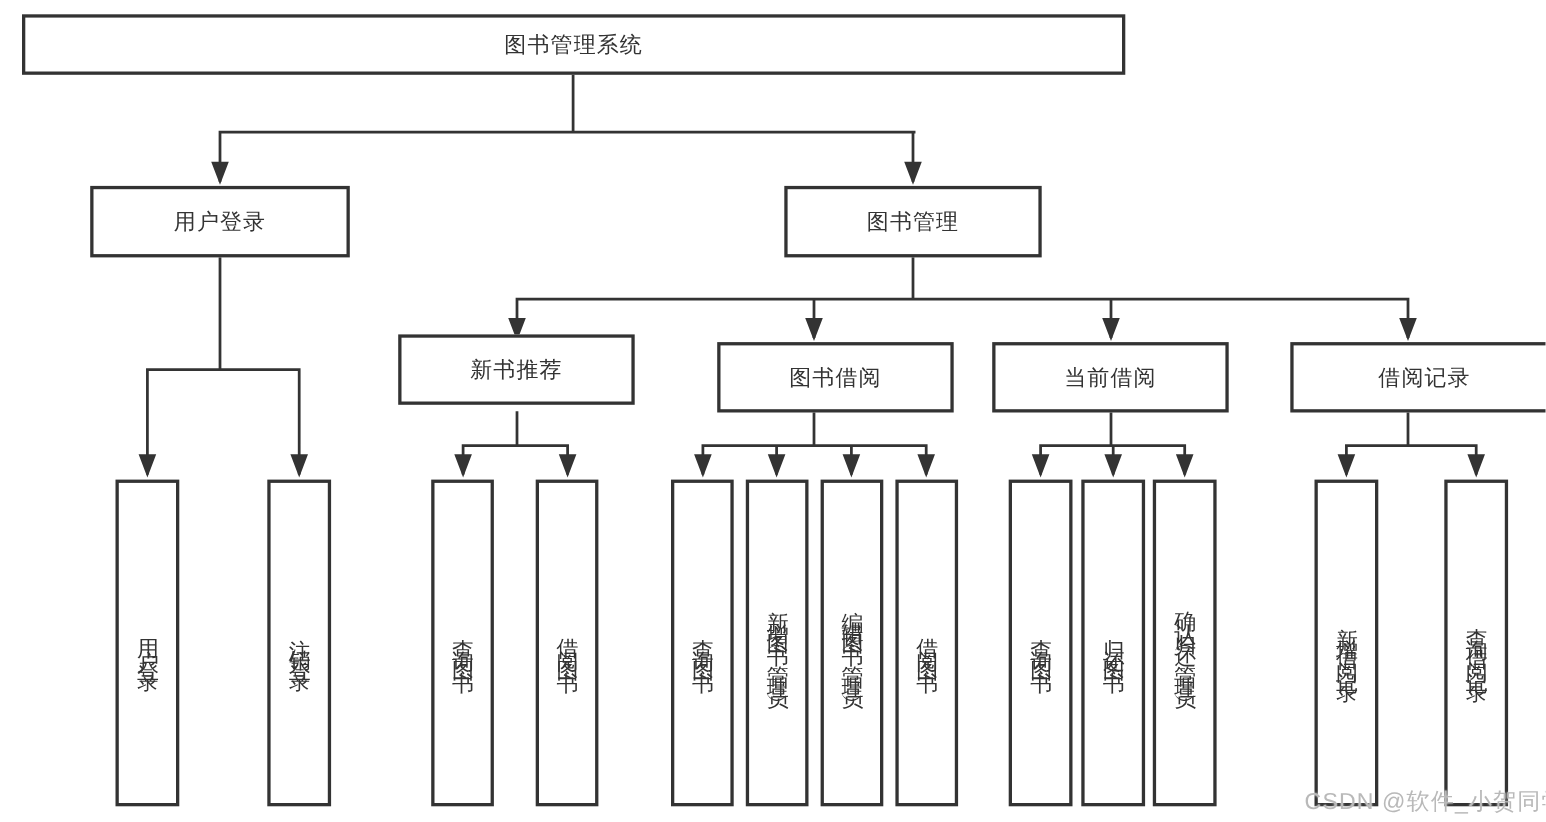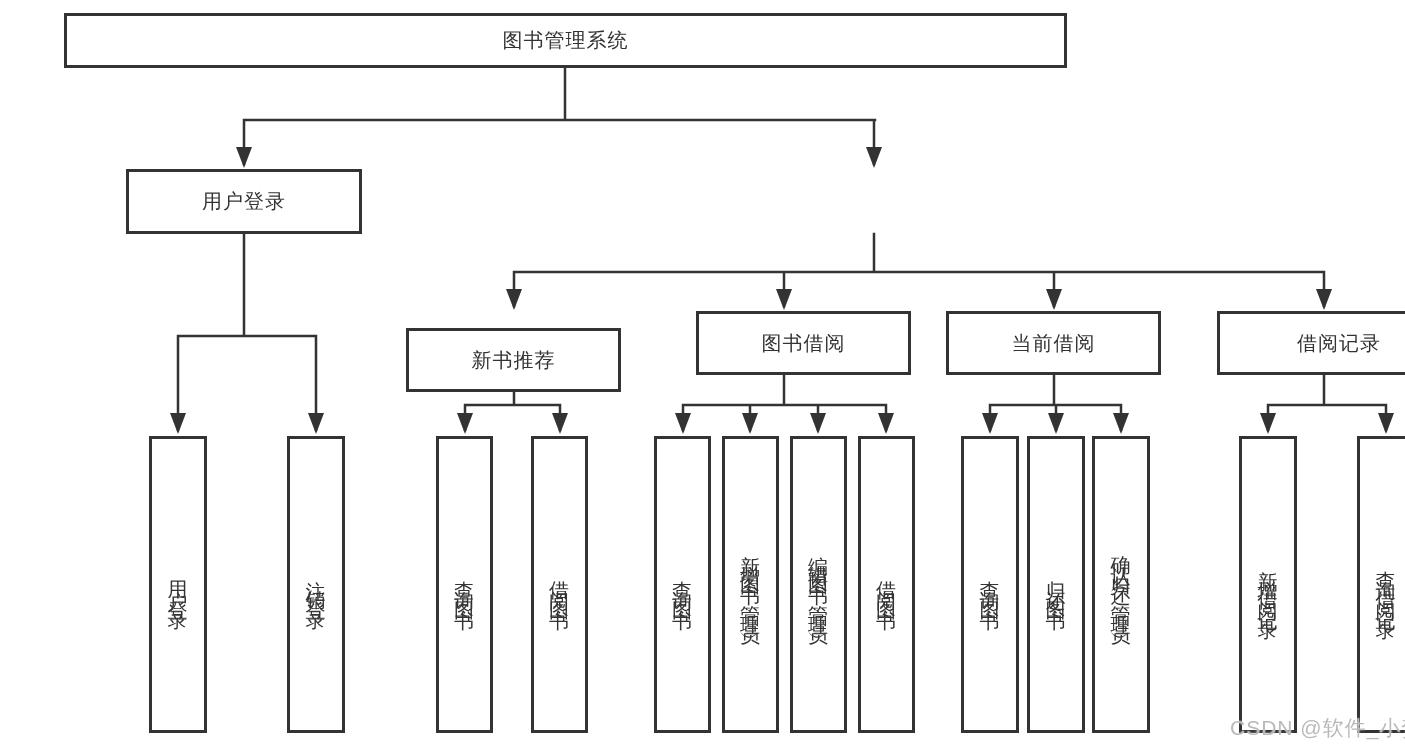--- a/index.html
+++ b/index.html
@@ -11,21 +11,20 @@
     width: 1405px;
     height: 747px;
     position: relative;
     overflow: hidden;
     font-family: "Liberation Sans", "DejaVu Sans", sans-serif;
     color: #333333;
   }
   .stage {
     position: absolute;
     inset: 0;
-    margin-left: 44px;
   }
   svg.connectors {
     position: absolute;
     left: 0;
     top: 0;
     width: 1405px;
     height: 747px;
     pointer-events: none;
   }
   .box {
@@ -80,22 +79,23 @@
       M462 289H478L470 310Z M732 289H748L740 310Z M1002 289H1018L1010 310Z M1272 289H1288L1280 310Z
       M413 413H429L421 434Z M508 413H524L516 434Z
       M631 413H647L639 434Z M698 413H714L706 434Z M766 413H782L774 434Z M834 413H850L842 434Z
       M938 413H954L946 434Z M1004 413H1020L1012 434Z M1069 413H1085L1077 434Z
       M1216 413H1232L1224 434Z M1334 413H1350L1342 434Z"></path>
   </svg>
 
   <div class="box" style="left:20px; top:13px; width:1003px; height:55px;">图书管理系统</div>
 
   <div class="box" style="left:82px; top:169px; width:236px; height:65px;">用户登录</div>
+  <div class="box" style="left:713px; top:169px; width:234px; height:65px;">图书管理</div>
 
-  <div class="box" style="left:362px; top:328px; width:215px; height:64px;">新书推荐</div>
+  <div class="box" style="left:362px; top:304px; width:215px; height:64px;">新书推荐</div>
   <div class="box" style="left:652px; top:311px; width:215px; height:64px;">图书借阅</div>
   <div class="box" style="left:902px; top:311px; width:215px; height:64px;">当前借阅</div>
   <div class="box" style="left:1173px; top:311px; width:244px; height:64px;">借阅记录</div>
 
   <div class="box vleaf" style="left:105px; top:436px; width:58px; height:297px;">
     <span>用户登录</span>
   </div>
   <div class="box vleaf" style="left:243px; top:436px; width:58px; height:297px;">
     <span>注销登录</span>
   </div>

